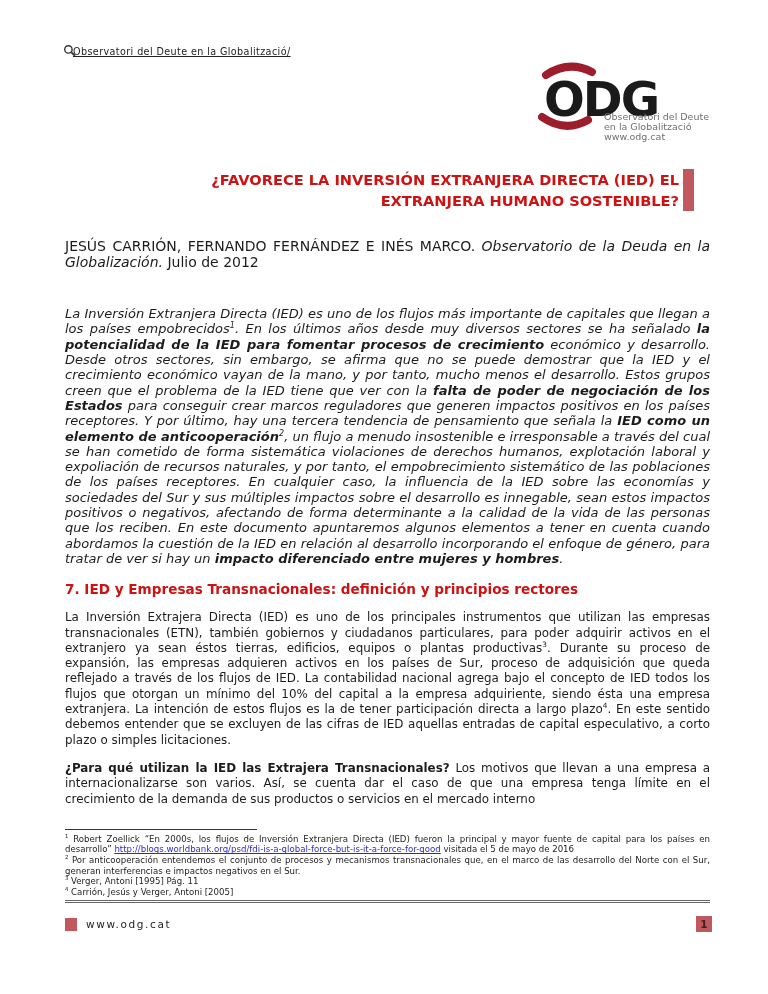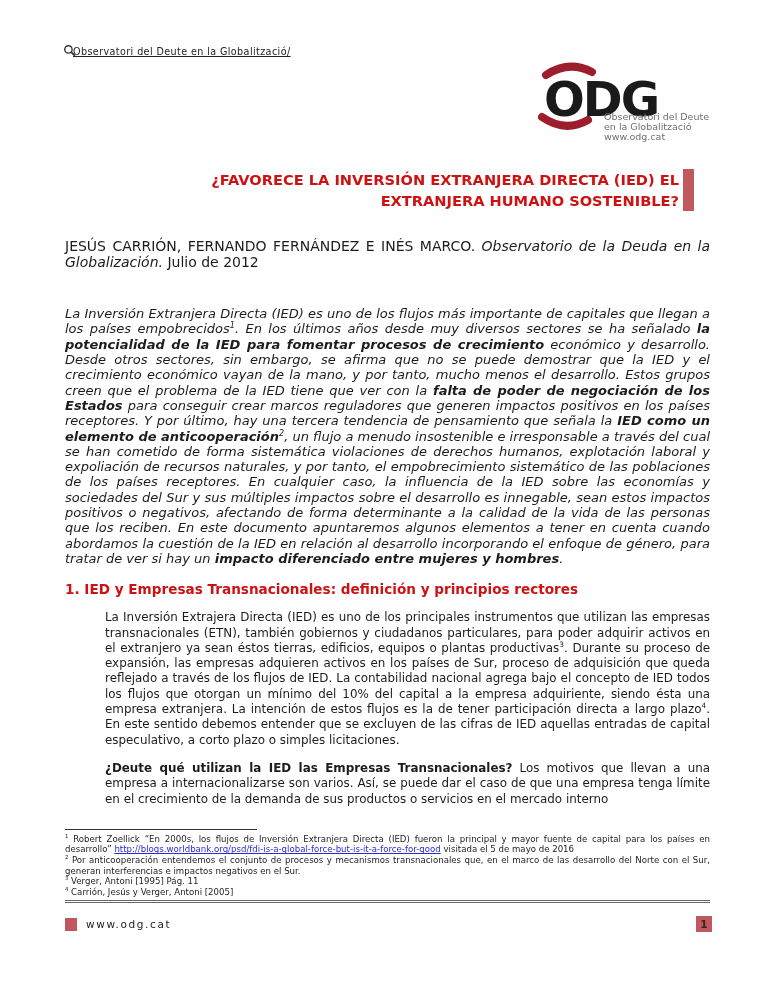--- a/index.html
+++ b/index.html
@@ -62,21 +62,20 @@
     margin-top: 15px;
     font-size: 13.6px;
     font-weight: bold;
     color: #cc1212;
   }
 
   .body-para {
     margin-top: 13px;
     font-size: 11.9px; line-height: 15.3px;
     text-align: justify;
-    margin-left: 40px;
   }
 
   .b { font-weight: bold; }
   .i { font-style: italic; }
   sup { font-size: 0.62em; vertical-align: super; line-height: 0; }
   .link { color: #2b2bd5; text-decoration: underline; cursor: pointer; }
 
   .fn-sep {
     margin-top: 22px;
     width: 192px;
@@ -141,24 +140,24 @@
         <div>¿FAVORECE LA INVERSIÓN EXTRANJERA DIRECTA (IED) EL</div>
         <div>EXTRANJERA HUMANO SOSTENIBLE?</div>
       </div>
       <div class="title-bar"></div>
     </div>
 
     <p class="byline"><span>JESÚS CARRIÓN, FERNANDO FERNÁNDEZ E INÉS MARCO. </span><span class="i">Observatorio de la Deuda en la Globalización.</span><span> Julio de 2012</span></p>
 
     <p class="intro"><span>La Inversión Extranjera Directa (IED) es uno de los flujos más importante de capitales que llegan a los países empobrecidos</span><sup>1</sup><span>. En los últimos años desde muy diversos sectores se ha señalado </span><span class="b">la potencialidad de la IED para fomentar procesos de crecimiento</span><span> económico y desarrollo. Desde otros sectores, sin embargo, se afirma que no se puede demostrar que la IED y el crecimiento económico vayan de la mano, y por tanto, mucho menos el desarrollo. Estos grupos creen que el problema de la IED tiene que ver con la </span><span class="b">falta de poder de negociación de los Estados</span><span> para conseguir crear marcos reguladores que generen impactos positivos en los países receptores. Y por último, hay una tercera tendencia de pensamiento que señala la </span><span class="b">IED como un elemento de anticooperación</span><sup>2</sup><span>, un flujo a menudo insostenible e irresponsable a través del cual se han cometido de forma sistemática violaciones de derechos humanos, explotación laboral y expoliación de recursos naturales, y por tanto, el empobrecimiento sistemático de las poblaciones de los países receptores. En cualquier caso, la influencia de la IED sobre las economías y sociedades del Sur y sus múltiples impactos sobre el desarrollo es innegable, sean estos impactos positivos o negativos, afectando de forma determinante a la calidad de la vida de las personas que los reciben. En este documento apuntaremos algunos elementos a tener en cuenta cuando abordamos la cuestión de la IED en relación al desarrollo incorporando el enfoque de género, para tratar de ver si hay un </span><span class="b">impacto diferenciado entre mujeres y hombres</span><span>.</span></p>
 
-    <h2 class="section-heading">1.  IED y Empresas Transnacionales: definición y principios rectores</h2>
+    <h2 class="section-heading">7.  IED y Empresas Transnacionales: definición y principios rectores</h2>
 
     <p class="body-para"><span>La Inversión Extrajera Directa (IED) es uno de los principales instrumentos que utilizan las empresas transnacionales (ETN), también gobiernos y ciudadanos particulares, para poder adquirir activos en el extranjero ya sean éstos tierras, edificios, equipos o plantas productivas</span><sup>3</sup><span>. Durante su proceso de expansión, las empresas adquieren activos en los países de Sur, proceso de adquisición que queda reflejado a través de los flujos de IED. La contabilidad nacional agrega bajo el concepto de IED  todos los flujos que otorgan un mínimo del 10% del capital a la empresa adquiriente, siendo ésta una empresa extranjera. La intención de estos flujos es la de tener participación directa a largo plazo</span><sup>4</sup><span>. En este sentido debemos entender que se excluyen de las cifras de IED aquellas entradas de capital especulativo, a corto plazo o simples licitaciones.</span></p>
-    <p class="body-para"><span class="b">¿Deute qué utilizan la IED las Empresas Transnacionales?</span><span> Los motivos que llevan a una empresa a internacionalizarse son varios. Así, se puede dar el caso de que una empresa tenga límite en el crecimiento de la demanda de sus productos o servicios en el mercado interno</span></p>
+    <p class="body-para"><span class="b">¿Para qué utilizan la IED las Extrajera Transnacionales?</span><span> Los motivos que llevan a una empresa a internacionalizarse son varios. Así, se cuenta dar el caso de que una empresa tenga límite en el crecimiento de la demanda de sus productos o servicios en el mercado interno</span></p>
 
     <div class="fn-sep"></div>
     <div class="footnotes">
       <div><sup>1</sup><span> Robert Zoellick “En 2000s, los flujos de Inversión Extranjera Directa (IED) fueron la principal y mayor fuente de capital para los países en desarrollo” </span><span class="link">http://blogs.worldbank.org/psd/fdi-is-a-global-force-but-is-it-a-force-for-good</span><span> visitada el 5 de mayo de 2016</span></div>
       <div><sup>2</sup><span> Por anticooperación entendemos el conjunto de procesos y mecanismos transnacionales que, en el marco de las desarrollo del Norte con el Sur, generan interferencias e impactos negativos en el Sur.</span></div>
       <div><sup>3</sup><span> Verger, Antoni [1995] Pág. 11</span></div>
       <div><sup>4</sup><span> Carrión, Jesús y Verger, Antoni [2005]</span></div>
     </div>
     <div class="double-rule"></div>
 

